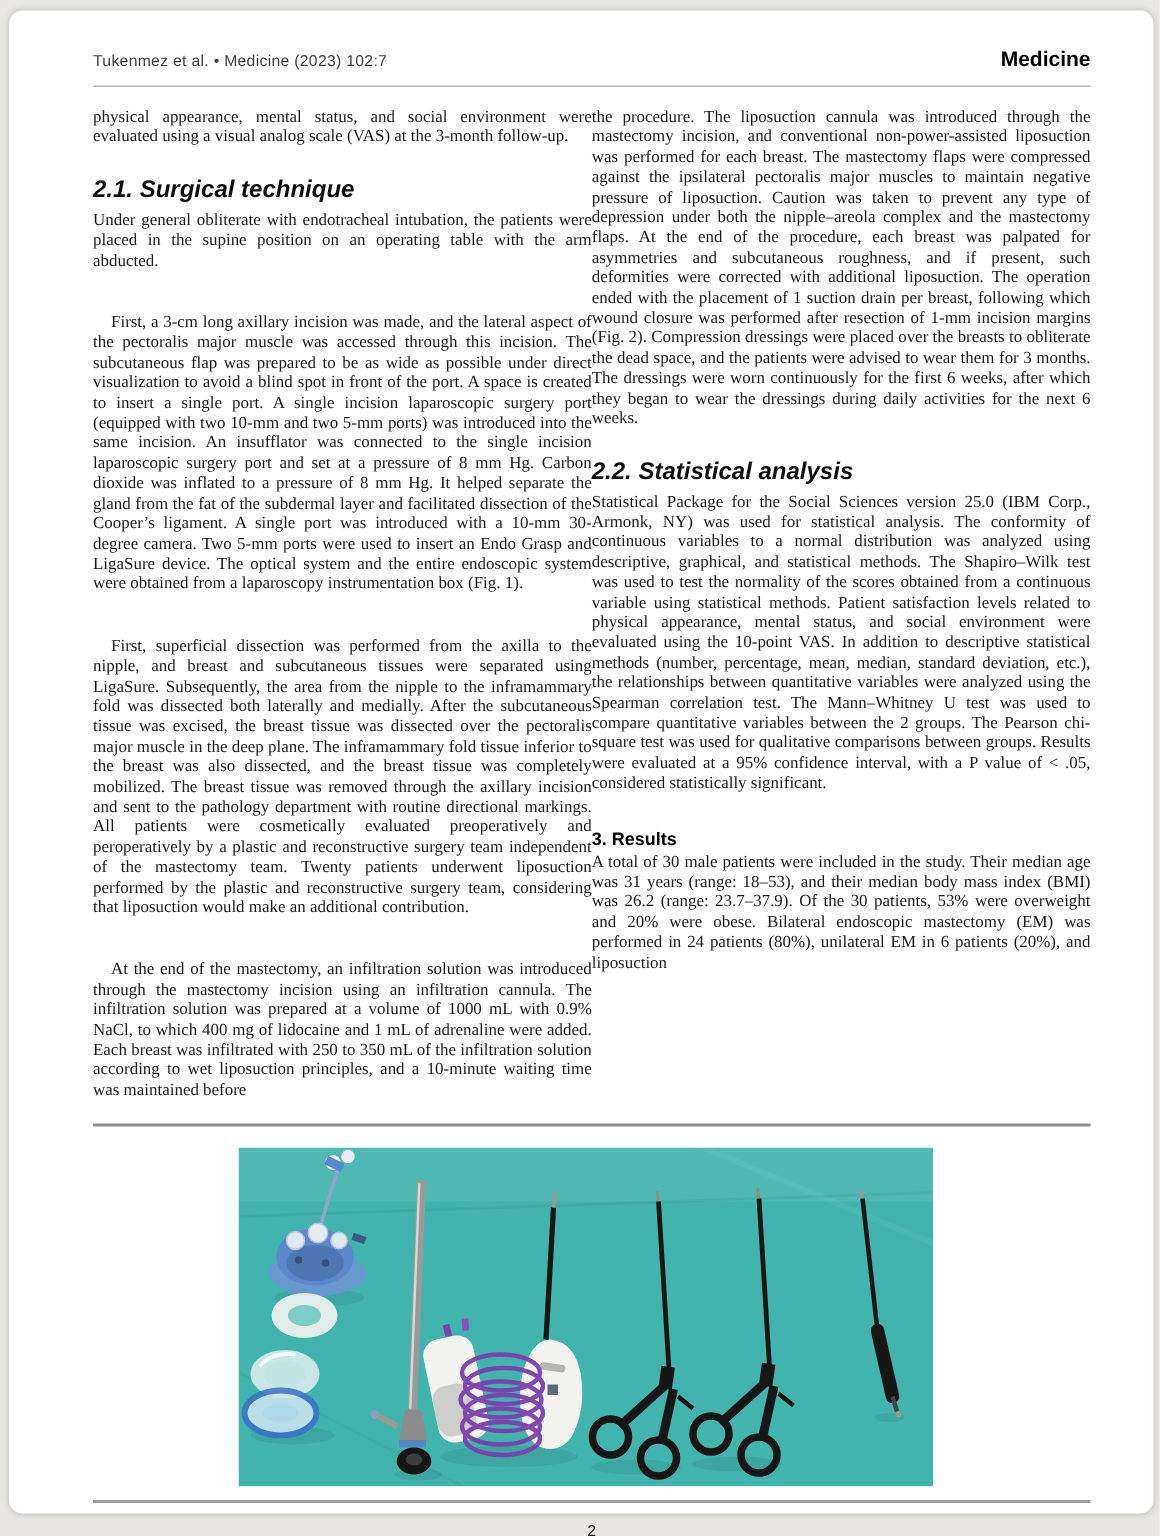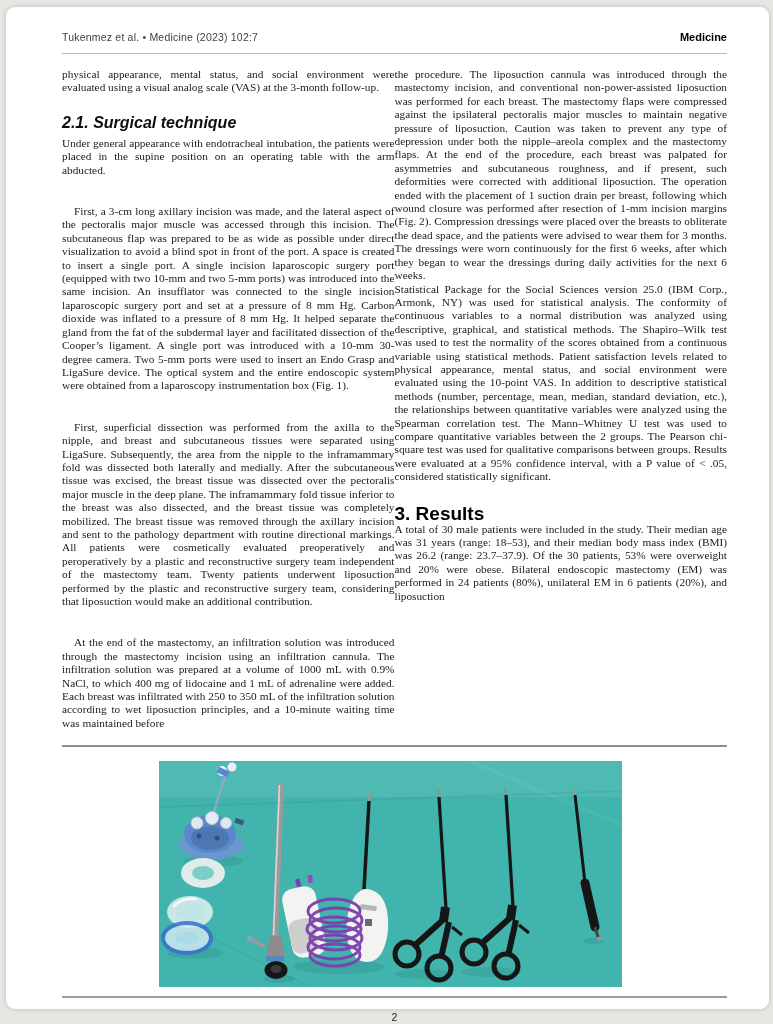--- a/index.html
+++ b/index.html
@@ -4,33 +4,33 @@
 <style>
   html,body{margin:0;padding:0;width:773px;height:1024px;overflow:hidden;background:#e7e6e3;}
   .page{position:absolute;left:6px;top:7px;right:4px;bottom:15px;background:#ffffff;
         border-radius:9px;box-shadow:0 0 5px rgba(0,0,0,.18);}
   .content{padding:24px 42px 0 56px;}
 
   
   .hdr{display:flex;justify-content:space-between;align-items:baseline;
        font-family:"Liberation Sans",sans-serif;}
   .hdr .run{font-size:10.5px;color:#3f3f3f;letter-spacing:.2px;}
-  .hdr .jnl{font-size:11px;font-weight:700;color:#000;text-align:center;}
+  .hdr .jnl{font-size:14px;font-weight:700;color:#000;text-align:center;}
   .hdr-rule{height:1px;background:#b9b9b9;margin-top:10px;}
 
   
   .columns{display:flex;margin-top:14px;min-height:618px;
            font-family:"Liberation Serif",serif;font-size:11.3px;line-height:13.4px;
            color:#1a1a1a;text-align:justify;}
   .col{flex:1 1 0;min-width:0;}
   .col p{margin:0;}
   .col p.indent{text-indent:12px;margin-top:28px;}
   .subheading{font-family:"Liberation Sans",sans-serif;font-weight:700;font-style:italic;
               font-size:16px;margin:21px 0 7px 0;color:#0e0e0e;text-align:left;line-height:14px;}
-  .main-heading{font-family:"Liberation Sans",sans-serif;font-weight:700;font-size:19px;
+  .main-heading{font-family:"Liberation Sans",sans-serif;font-weight:700;font-size:12px;
                 margin:22px 0 2px 0;color:#000;text-align:left;line-height:15px;}
   .sub-after-main{margin-top:10px;}
 
   
   .fig-rule-top{height:2px;background:#8e8e8e;margin-top:15px;}
   .fig-photo{margin:14px 0 0 97px;width:463px;height:226px;}
   .fig-photo svg{display:block;}
   .fig-caption{margin-top:9px;font-family:"Liberation Sans",sans-serif;font-size:9.8px;color:#2d2d2d;}
   .fig-caption .cap-label{font-weight:700;margin-right:5px;}
   .fig-rule-bottom{height:1.5px;background:#9c9c9c;margin-top:9px;}
@@ -47,28 +47,29 @@
       <span class="run">Tukenmez et al. • Medicine (2023) 102:7</span>
       <span class="jnl">Medicine</span>
     </div>
     <div class="hdr-rule"></div>
 
     <div class="columns">
 
       <div class="col">
         <p>physical appearance, mental status, and social environment were evaluated using a visual analog scale (VAS) at the 3-month follow-up.</p>
         <div class="subheading">2.1. Surgical technique</div>
-        <p>Under general appearance with endotracheal intubation, the patients were placed in the supine position on an operating table with the arm abducted.</p>
+        <p>Under general obliterate with endotracheal intubation, the patients were placed in the supine position on an operating table with the arm abducted.</p>
         <p class="indent">First, a 3-cm long axillary incision was made, and the lateral aspect of the pectoralis major muscle was accessed through this incision. The subcutaneous flap was prepared to be as wide as possible under direct visualization to avoid a blind spot in front of the port. A space is created to insert a single port. A single incision laparoscopic surgery port (equipped with two 10-mm and two 5-mm ports) was introduced into the same incision. An insufflator was connected to the single incision laparoscopic surgery port and set at a pressure of 8 mm Hg. Carbon dioxide was inflated to a pressure of 8 mm Hg. It helped separate the gland from the fat of the subdermal layer and facilitated dissection of the Cooper’s ligament. A single port was introduced with a 10-mm 30-degree camera. Two 5-mm ports were used to insert an Endo Grasp and LigaSure device. The optical system and the entire endoscopic system were obtained from a laparoscopy instrumentation box (Fig. 1).</p>
         <p class="indent">First, superficial dissection was performed from the axilla to the nipple, and breast and subcutaneous tissues were separated using LigaSure. Subsequently, the area from the nipple to the inframammary fold was dissected both laterally and medially. After the subcutaneous tissue was excised, the breast tissue was dissected over the pectoralis major muscle in the deep plane. The inframammary fold tissue inferior to the breast was also dissected, and the breast tissue was completely mobilized. The breast tissue was removed through the axillary incision and sent to the pathology department with routine directional markings. All patients were cosmetically evaluated preoperatively and peroperatively by a plastic and reconstructive surgery team independent of the mastectomy team. Twenty patients underwent liposuction performed by the plastic and reconstructive surgery team, considering that liposuction would make an additional contribution.</p>
         <p class="indent">At the end of the mastectomy, an infiltration solution was introduced through the mastectomy incision using an infiltration cannula. The infiltration solution was prepared at a volume of 1000 mL with 0.9% NaCl, to which 400 mg of lidocaine and 1 mL of adrenaline were added. Each breast was infiltrated with 250 to 350 mL of the infiltration solution according to wet liposuction principles, and a 10-minute waiting time was maintained before</p>
       </div>
 
       <div class="col">
         <p>the procedure. The liposuction cannula was introduced through the mastectomy incision, and conventional non-power-assisted liposuction was performed for each breast. The mastectomy flaps were compressed against the ipsilateral pectoralis major muscles to maintain negative pressure of liposuction. Caution was taken to prevent any type of depression under both the nipple–areola complex and the mastectomy flaps. At the end of the procedure, each breast was palpated for asymmetries and subcutaneous roughness, and if present, such deformities were corrected with additional liposuction. The operation ended with the placement of 1 suction drain per breast, following which wound closure was performed after resection of 1-mm incision margins (Fig. 2). Compression dressings were placed over the breasts to obliterate the dead space, and the patients were advised to wear them for 3 months. The dressings were worn continuously for the first 6 weeks, after which they began to wear the dressings during daily activities for the next 6 weeks.</p>
+        <div class="subheading">2.2. Statistical analysis</div>
         <p>Statistical Package for the Social Sciences version 25.0 (IBM Corp., Armonk, NY) was used for statistical analysis. The conformity of continuous variables to a normal distribution was analyzed using descriptive, graphical, and statistical methods. The Shapiro–Wilk test was used to test the normality of the scores obtained from a continuous variable using statistical methods. Patient satisfaction levels related to physical appearance, mental status, and social environment were evaluated using the 10-point VAS. In addition to descriptive statistical methods (number, percentage, mean, median, standard deviation, etc.), the relationships between quantitative variables were analyzed using the Spearman correlation test. The Mann–Whitney U test was used to compare quantitative variables between the 2 groups. The Pearson chi-square test was used for qualitative comparisons between groups. Results were evaluated at a 95% confidence interval, with a P value of &lt; .05, considered statistically significant.</p>
         <div class="main-heading">3. Results</div>
         <p>A total of 30 male patients were included in the study. Their median age was 31 years (range: 18–53), and their median body mass index (BMI) was 26.2 (range: 23.7–37.9). Of the 30 patients, 53% were overweight and 20% were obese. Bilateral endoscopic mastectomy (EM) was performed in 24 patients (80%), unilateral EM in 6 patients (20%), and liposuction</p>
       </div>
 
     </div>
 
     <div class="fig-rule-top"></div>
 
     <div class="fig-photo">

